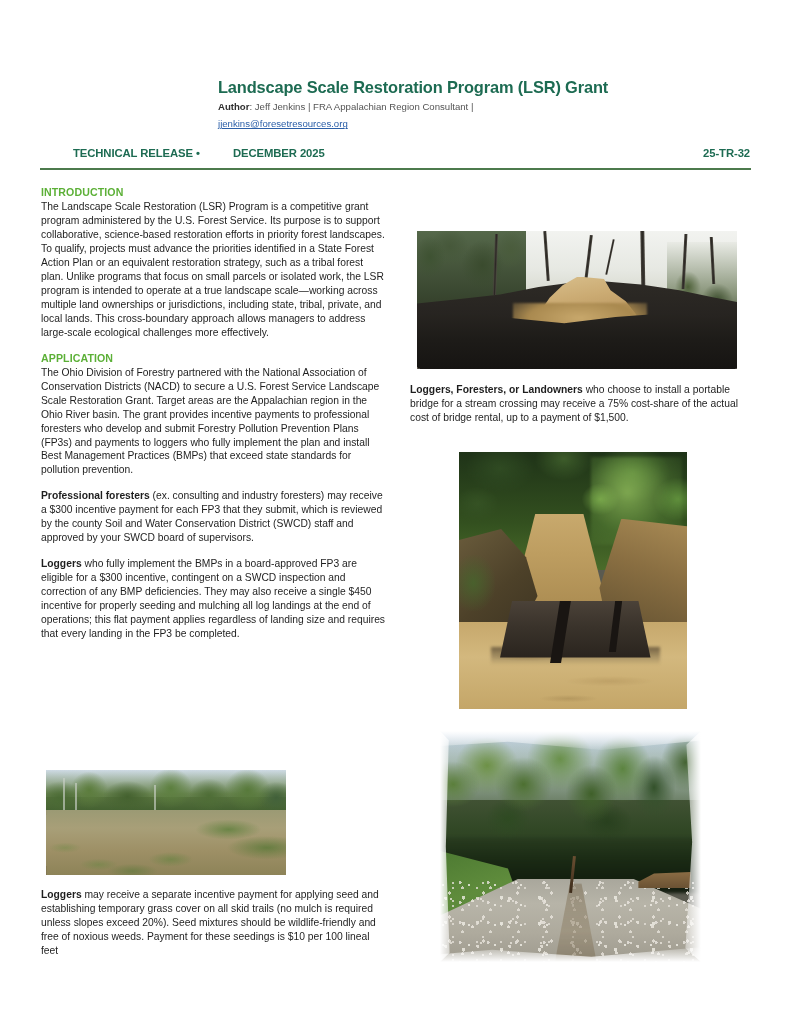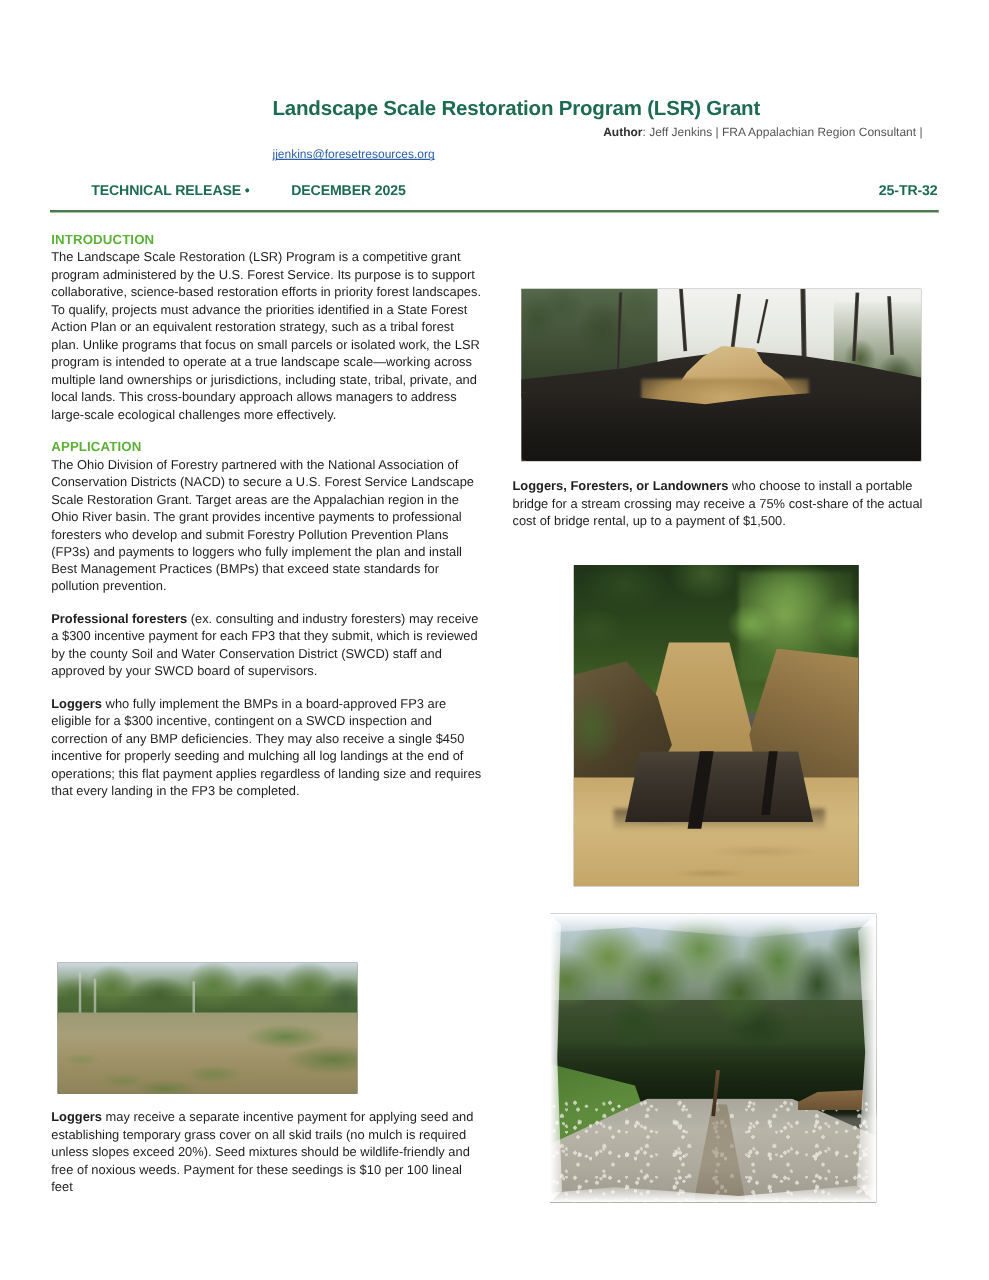--- a/index.html
+++ b/index.html
@@ -80,21 +80,20 @@
     color: #1d6b52;
     line-height: 1.15;
     letter-spacing: -0.15px;
     margin: 0 0 3px 0;
   }
   .doc-author {
     font-size: 9.6px;
     color: #555555;
     line-height: 1.42;
     margin: 0;
-    text-align: right;
   }
   .doc-author b { color: #2f2f2f; }
   .doc-email {
     font-size: 9.6px;
     color: #2b5fa8;
     text-decoration: underline;
     display: inline-block;
     margin-top: 0px;
   }
 

